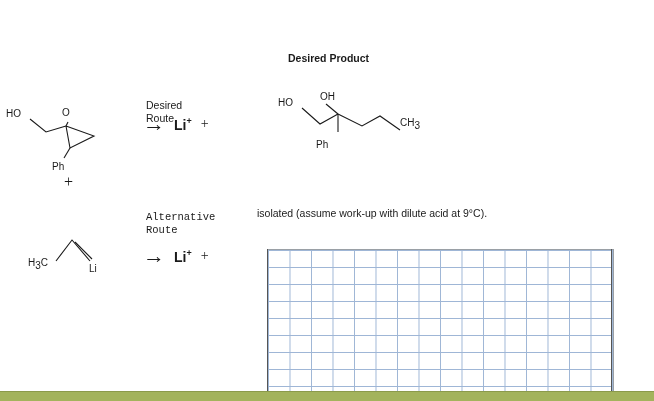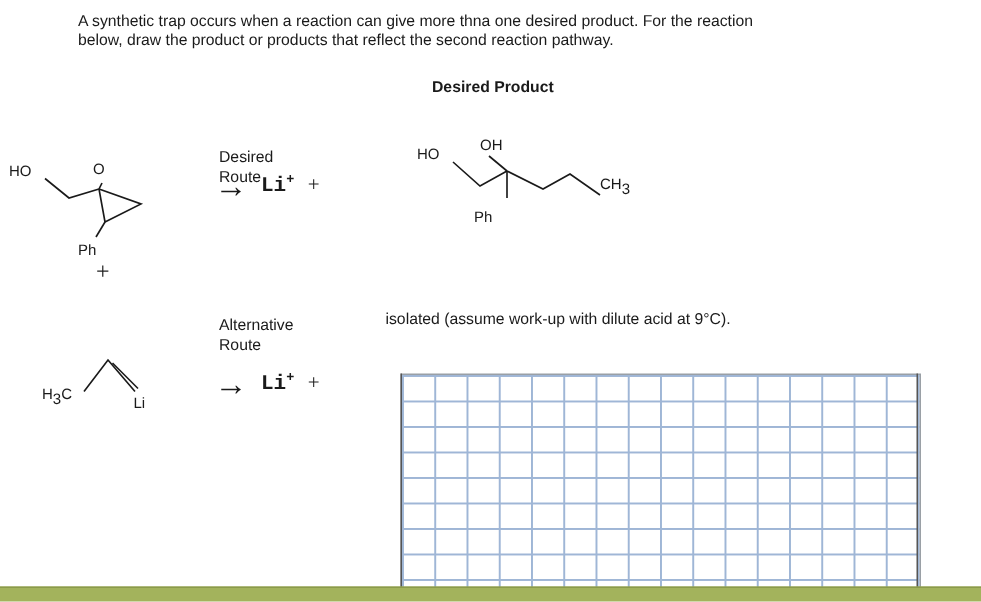--- a/index.html
+++ b/index.html
@@ -54,20 +54,21 @@
     text-align: right;
   }
   .desired-route {
     left: 146px;
     top: 71px;
     margin-top: 28px;
   }
   .alt-route {
     left: 146px;
     top: 211px;
+    font-family: Liberation Mono, monospace;
   }
   .structure-note {
     position: absolute;
     left: 257px;
     top: 207px;
     width: 360px;
     font-size: 10.5px;
     line-height: 13.5px;
     color: #1a1a1a;
   }
@@ -79,21 +80,21 @@
     font-size: 15px;
   }
   .arrow-row .arrow {
     font-size: 22px;
     line-height: 22px;
     color: #1a1a1a;
   }
   .arrow-row .li {
     font-weight: bold;
     font-size: 14px;
-    font-family: Liberation Mono, monospace;
+    font-family: Liberation Sans, sans-serif;
   }
   .arrow-row .li sup {
     font-size: 9px;
   }
   .arrow-row .plus {
     font-size: 14px;
     font-family: "Liberation Serif", serif;
   }
   .arrow-1 { left: 143px; top: 113px; }
   .arrow-2 { left: 143px; top: 245px; }
@@ -151,24 +152,20 @@
     width: 1px;
     height: 144px;
     background: #555;
   }
 </style>
 </head>
 <body>
 
 <div class="page">
 
-  <div class="prompt">
-    <div>A synthetic trap occurs when a reaction can give more thna one desired product.  For the reaction</div>
-    <div>below, draw the product or products that reflect the second reaction pathway.</div>
-  </div>
 
   <div class="lbl desired-product-title">Desired Product</div>
 
   <div class="lbl desired-route">
     <div>Desired</div>
     <div>Route</div>
   </div>
 
   <div class="lbl alt-route">
     <div>Alternative</div>

